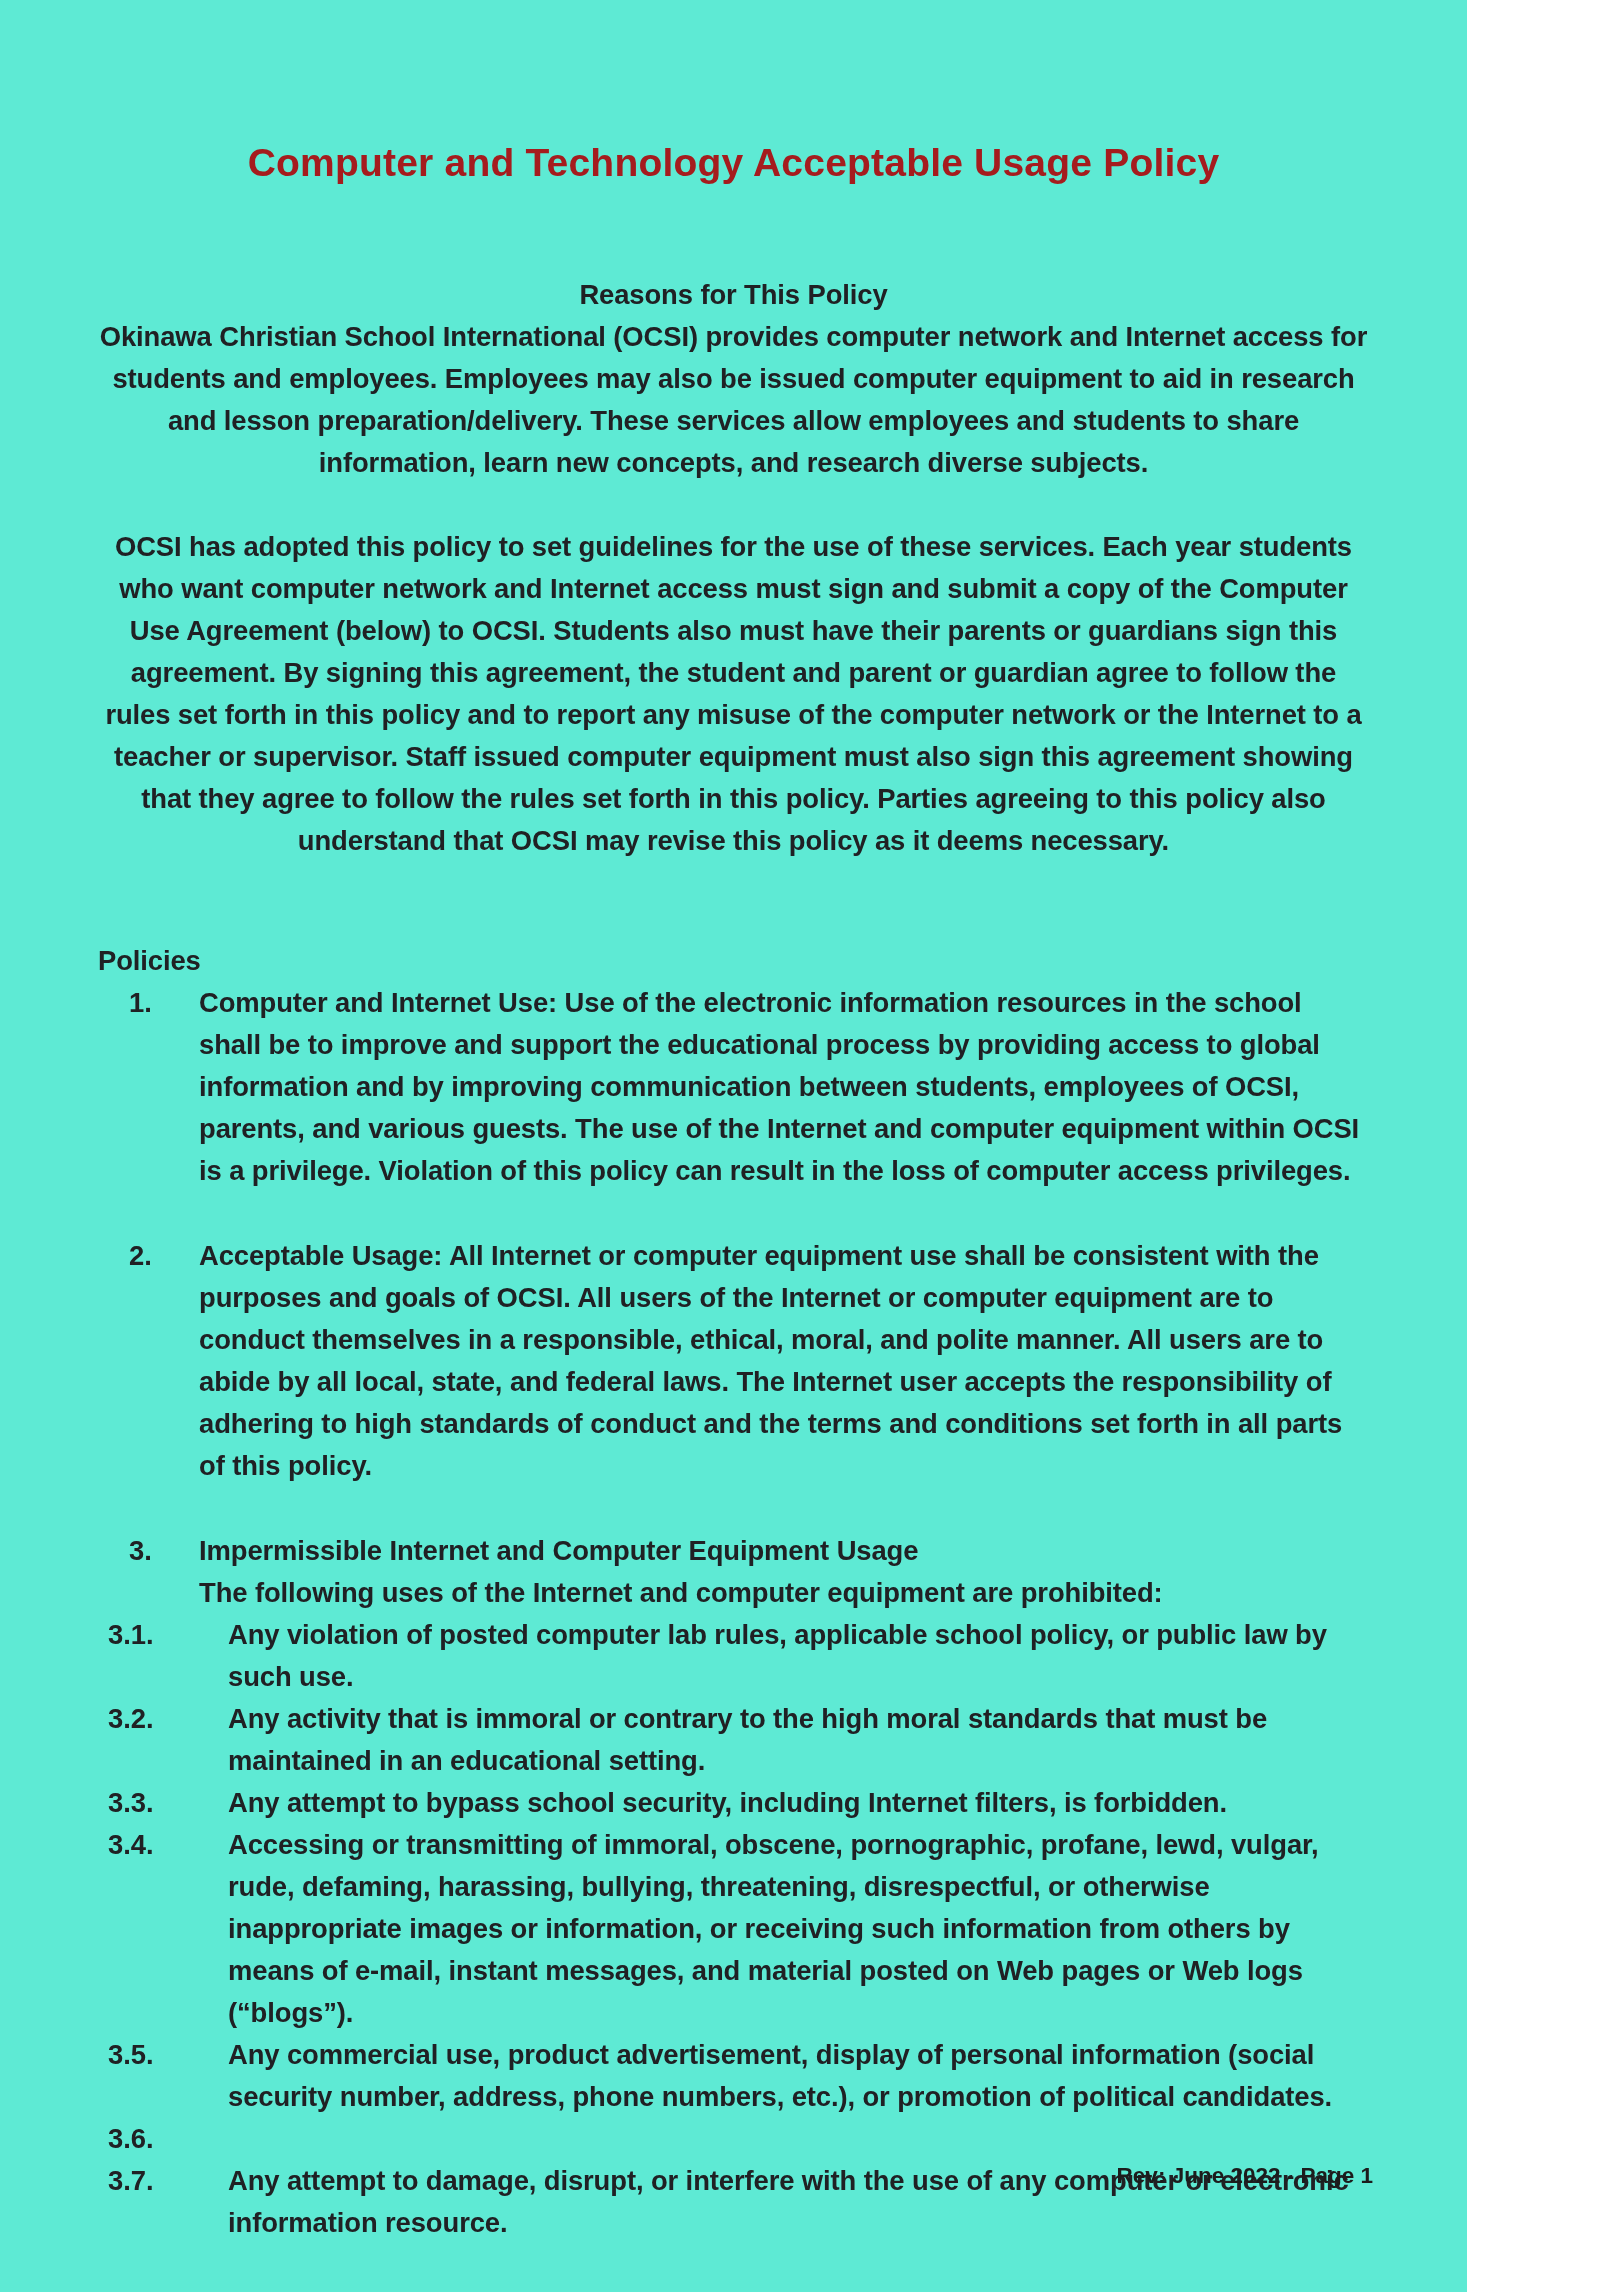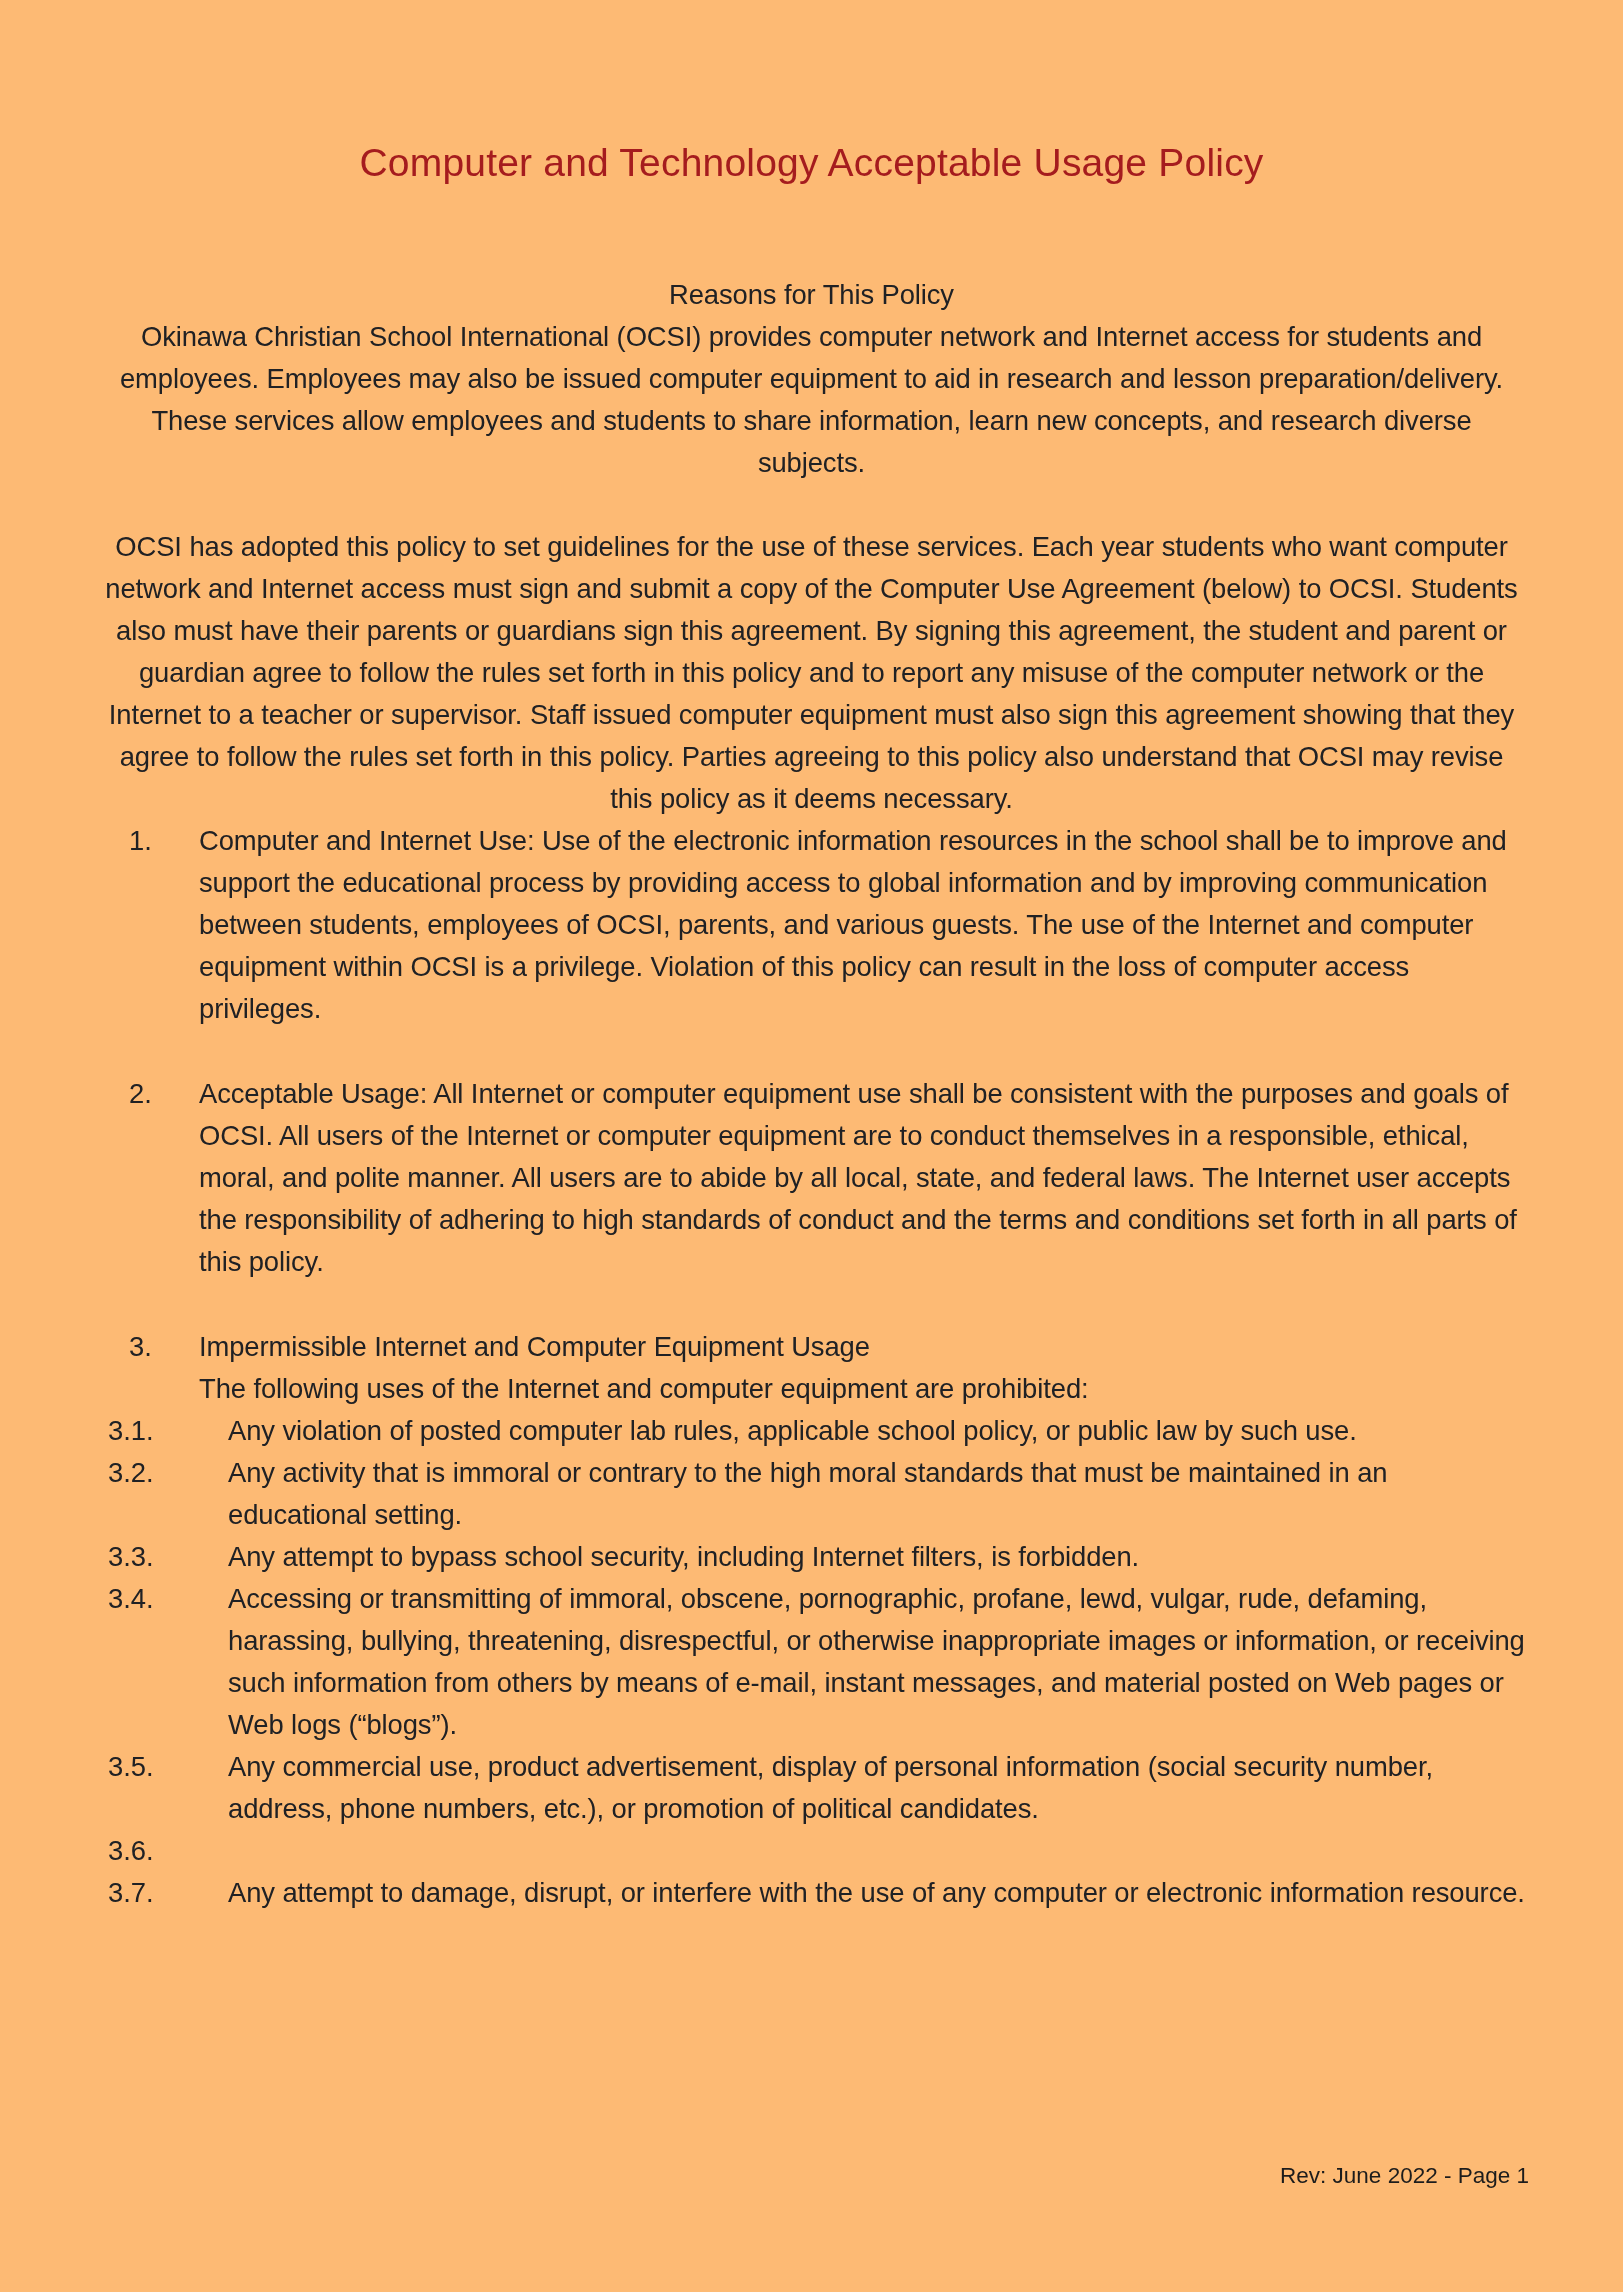--- a/index.html
+++ b/index.html
@@ -2,26 +2,27 @@
 <html><head>
 <meta charset="utf-8">
 <style>
   html, body {
     margin: 0;
     padding: 0;
     background: #ffffff;
   }
   .page {
     position: relative;
-    width: 1623px;
+    width: 1467px;
     height: 2293px;
-    background: #fdba74;
+    background: #5eead4;
     overflow: hidden;
     font-family: "Liberation Sans", sans-serif;
     color: #202124;
+    font-weight: bold;
   }
   .content {
     padding: 0 98px;
   }
   .doc-title {
     margin-top: 139px;
     text-align: center;
     font-size: 39px;
     line-height: 47px;
     color: #a51c1e;
@@ -92,20 +93,21 @@
   <div class="content">
 
     <div class="doc-title">Computer and Technology Acceptable Usage Policy</div>
 
     <div class="section-reasons">
       <div class="heading-line">Reasons for This Policy</div>
       <p class="para body-text">Okinawa Christian School International (OCSI) provides computer network and Internet access for students and employees. Employees may also be issued computer equipment to aid in research and lesson preparation/delivery. These services allow employees and students to share information, learn new concepts, and research diverse subjects.</p>
       <p class="para body-text">OCSI has adopted this policy to set guidelines for the use of these services. Each year students who want computer network and Internet access must sign and submit a copy of the Computer Use Agreement (below) to OCSI. Students also must have their parents or guardians sign this agreement. By signing this agreement, the student and parent or guardian agree to follow the rules set forth in this policy and to report any misuse of the computer network or the Internet to a teacher or supervisor. Staff issued computer equipment must also sign this agreement showing that they agree to follow the rules set forth in this policy. Parties agreeing to this policy also understand that OCSI may revise this policy as it deems necessary.</p>
     </div>
 
+    <div class="heading-line policies-heading">Policies</div>
 
     <div>
 
       <div class="policy-item">
         <div class="policy-marker">1.</div>
         <div class="list-text">Computer and Internet Use: Use of the electronic information resources in the school shall be to improve and support the educational process by providing access to global information and by improving communication between students, employees of OCSI, parents, and various guests. The use of the Internet and computer equipment within OCSI is a privilege. Violation of this policy can result in the loss of computer access privileges.</div>
       </div>
 
       <div class="policy-item">
         <div class="policy-marker">2.</div>

